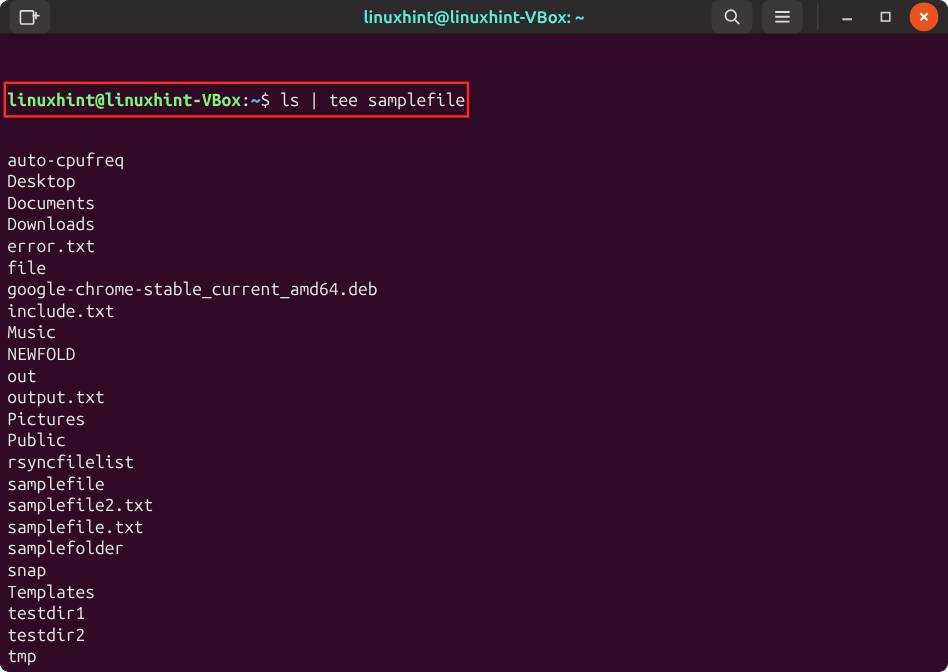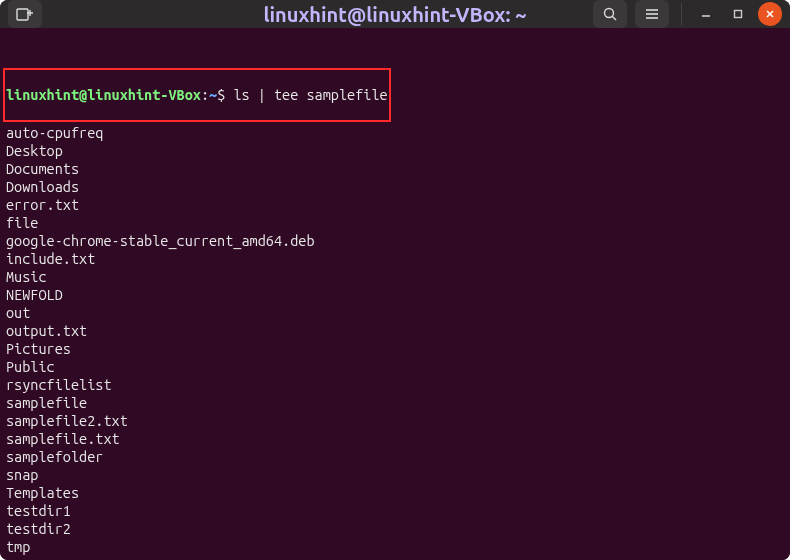--- a/index.html
+++ b/index.html
@@ -2,32 +2,32 @@
 <html><head>
 <meta charset="utf-8">
 <style>
   * { margin: 0; padding: 0; box-sizing: border-box; }
   html, body { width: 790px; height: 560px; overflow: hidden; font-family: "Ubuntu Mono", "DejaVu Sans Mono", monospace; }
   .window { width: 790px; height: 560px; background: #300a24; display: flex; flex-direction: column; border-radius: 8px; overflow: hidden; }
   .titlebar { height: 40px; background: #2c2a2a; display: flex; align-items: center; padding: 0 8px; color: #e6e6e6; position: relative; }
   .titlebar-left { display: flex; align-items: center; gap: 6px; }
   .tb-btn { width: 34px; height: 28px; border-radius: 6px; background: #3a3838; display: flex; align-items: center; justify-content: center; }
   .tb-btn svg { stroke: #ddd; fill: none; }
-  .titlebar-title { position: absolute; left: 50%; transform: translateX(-50%); font-family: Ubuntu, sans-serif; font-size: 20px; font-weight: 600; color: #c4b5fd; }
+  .titlebar-title { position: absolute; left: 50%; transform: translateX(-50%); font-family: Ubuntu, sans-serif; font-size: 14px; font-weight: 600; color: #5eead4; }
   .titlebar-right { margin-left: auto; display: flex; align-items: center; gap: 8px; }
   .win-ctrl { width: 24px; height: 24px; border-radius: 50%; display:flex; align-items:center; justify-content:center; }
   .win-min svg, .win-max svg { stroke:#ccc; fill:none; }
   .win-close { background:#e95420; }
   .win-close svg { stroke:#fff; fill:none; }
   .sep { width:1px; height:22px; background:#444; margin:0 4px; }
   .terminal { flex:1; background:#300a24; padding:6px 6px 6px 6px; color:#e9e9e9; font-size:14.5px; line-height:18px; white-space:pre; }
   .prompt-user { color:#7ef27e; font-weight:bold; }
   .prompt-sep  { color:#e9e9e9; }
   .prompt-path { color:#6aa8ff; font-weight:bold; }
-  .highlight-box { border:2px solid #ff2a2a; display:inline-block; padding:16px 1px; margin:-2px 18px -2px -3px; }
+  .highlight-box { border:2px solid #ff2a2a; display:inline-block; padding:4px 1px; margin:-2px 18px -2px -3px; }
   .line { height:18px; }
 </style>
 </head>
 <body>
 
 <div class="window">
 
   <div class="titlebar">
     <div class="titlebar-left">
       <div class="tb-btn">

